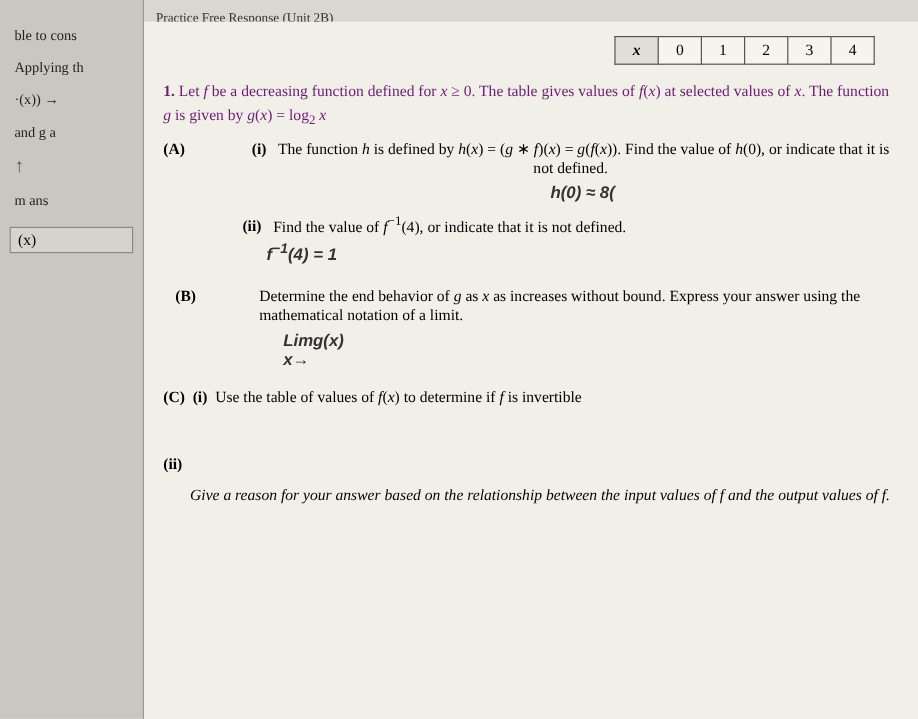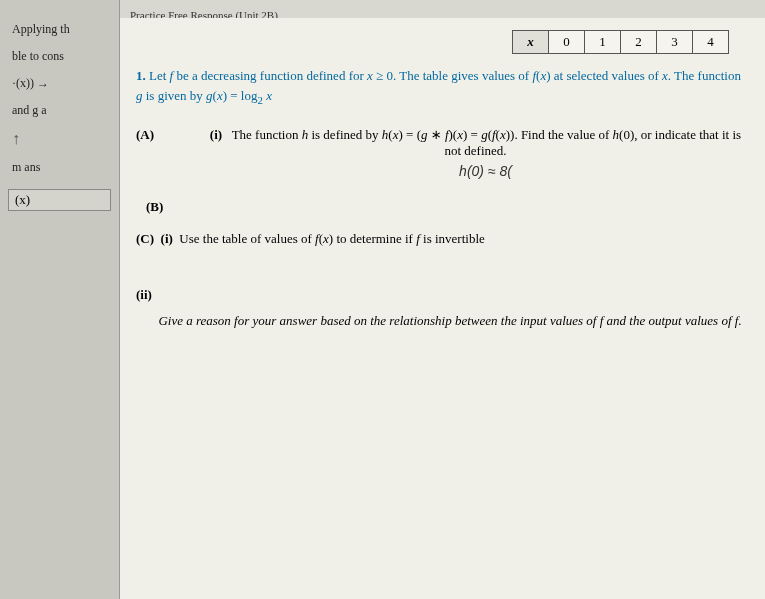--- a/index.html
+++ b/index.html
@@ -104,22 +104,22 @@
       font-style: italic;
     }
 
     table td {
       background: #f5f4ee;
     }
 
     .problem-text {
       font-size: 13px;
       line-height: 1.5;
-      color: #0369a1;
-      margin-bottom: 20px;
+      color: #701a75;
+      margin-bottom: 8px;
     }
 
     .part-label {
       font-weight: bold;
       font-size: 13px;
     }
 
     .sub-part {
       margin-left: 16px;
       margin-bottom: 6px;
@@ -131,20 +131,21 @@
       margin-bottom: 6px;
     }
 
     .handwritten {
       font-style: italic;
       font-family: 'Comic Sans MS', cursive, sans-serif;
       font-size: 14px;
       color: #333;
       margin-top: 4px;
       margin-left: 20px;
+      font-weight: bold;
     }
 
     .section-row {
       display: flex;
       align-items: flex-start;
       margin-bottom: 6px;
     }
 
     .label-col {
       min-width: 50px;
@@ -158,24 +159,24 @@
   </style>
 </head>
 <body>
 
 <div class="top-bar">
   <span>Practice Free Response (Unit 2B)</span>
 </div>
 
 <div class="left-sidebar">
   <div class="sidebar-item">
+    <span>ble to cons</span>
+  </div>
+  <div class="sidebar-item">
     <span>Applying th</span>
-  </div>
-  <div class="sidebar-item">
-    <span>ble to cons</span>
   </div>
   <div class="sidebar-item">
     <span>·(x)) →</span>
   </div>
   <div class="sidebar-item">
     <span>and g a</span>
   </div>
   <div class="sidebar-item sidebar-arrow">
     <span>↑</span>
   </div>
@@ -219,26 +220,44 @@
       <div class="sub-part">
         <span class="part-label">(i) &nbsp;</span>
         <span>
           The function <em>h</em> is defined by <em>h</em>(<em>x</em>) = (<em>g</em> ∗ <em>f</em>)(<em>x</em>) = <em>g</em>(<em>f</em>(<em>x</em>)). Find the value of <em>h</em>(0), or indicate that it is not defined.
         </span>
         <div class="handwritten">
           h(0) ≈ 8(
         </div>
       </div>
 
+      <div class="sub-part-ii" style="margin-top: 10px;">
+        <span class="part-label">(ii) &nbsp;</span>
+        <span>
+          Find the value of <em>f</em><sup>−1</sup>(4), or indicate that it is not defined.
+        </span>
+        <div class="handwritten" style="margin-top: 4px;">
+          <em>f</em><sup>−1</sup>(4) = 1
+        </div>
+      </div>
     </div>
   </div>
 
   <div class="section-row" style="margin-top: 14px;">
     <div class="label-col" style="min-width:80px; padding-left:10px;">
       <span>(B)</span>
+    </div>
+    <div class="content-col">
+      <div>
+        Determine the end behavior of <em>g</em> as <em>x</em> as increases without bound. Express your answer using the mathematical notation of a limit.
+      </div>
+      <div class="handwritten" style="margin-top: 4px;">
+        Lim<em>g</em>(<em>x</em>)<br>
+        <em>x</em>→
+      </div>
     </div>
   </div>
 
   <div style="margin-top: 16px;">
     <div class="section-row">
       <span class="part-label">(C)&nbsp;&nbsp;</span>
       <span class="part-label">(i)&nbsp;&nbsp;</span>
       <span>
         Use the table of values of <em>f</em>(<em>x</em>) to determine if <em>f</em> is invertible
       </span>

